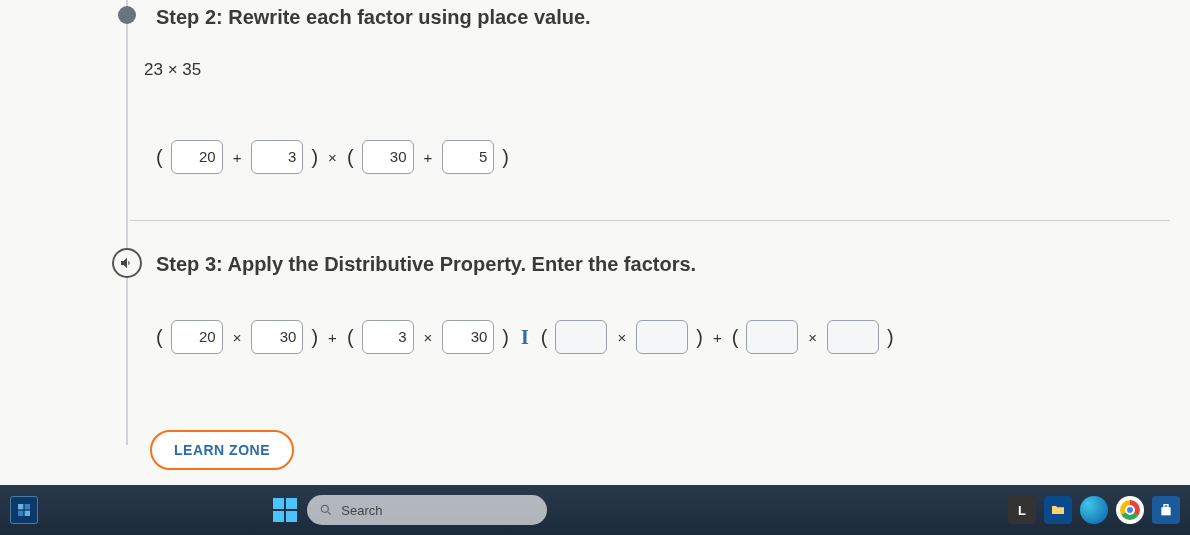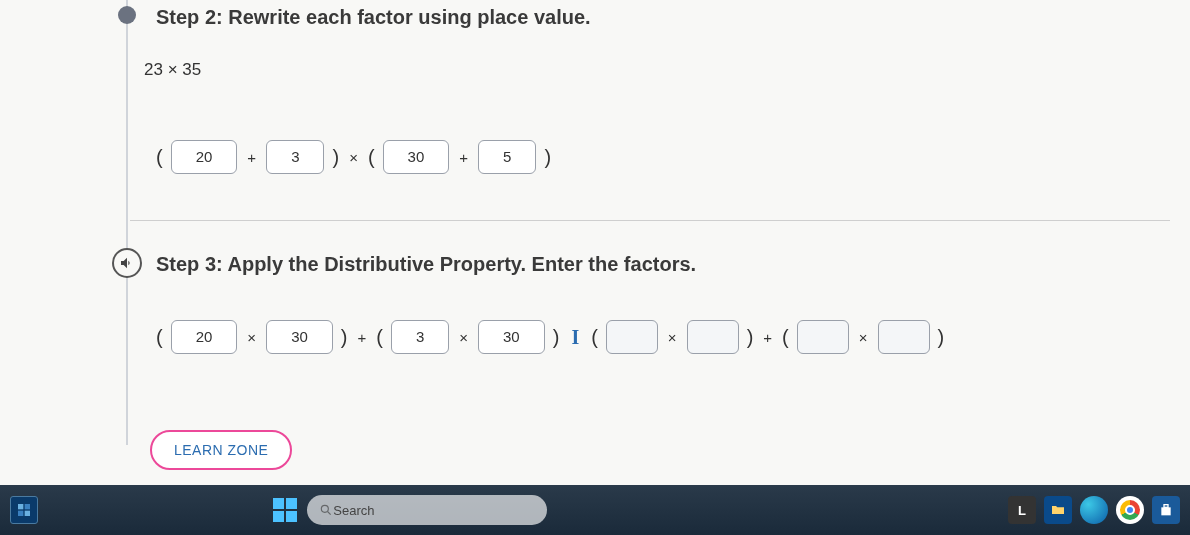--- a/index.html
+++ b/index.html
@@ -82,41 +82,41 @@
   .op { font-size: 15px; padding: 0 2px; }
   .nbox {
     min-width: 52px;
     height: 34px;
     border: 1px solid #9aa0aa;
     border-radius: 6px;
     background: #fff;
     text-align: right;
     font-size: 15px;
     color: #333;
-    padding: 0 24px;
+    padding: 0 6px;
     line-height: 32px;
   }
   .nbox.empty { background: #f4f6f8; }
   .cursor-mark {
     font-family: serif;
     font-size: 20px;
     color: #2b6cb0;
     font-weight: bold;
     padding: 0 4px;
   }
   .learn-zone {
     position: absolute;
     left: 150px;
     top: 430px;
-    border: 2px solid #ec4899;
+    border: 2px solid #f97316;
     color: #2b6cb0;
     background: #fff;
     border-radius: 999px;
     padding: 10px 22px;
-    font-weight: normal;
+    font-weight: bold;
     font-size: 14px;
     cursor: pointer;
     letter-spacing: 0.5px;
   }
   .divider {
     position: absolute;
     left: 130px;
     right: 20px;
     top: 220px;
     height: 1px;
@@ -161,21 +161,21 @@
   .win-logo span:nth-child(3){background:#4cc2ff;}
   .win-logo span:nth-child(4){background:#4cc2ff;}
   .searchbar {
     display: flex;
     align-items: center;
     background: rgba(255,255,255,0.65);
     border-radius: 16px;
     height: 30px;
     padding: 0 12px;
     min-width: 240px;
-    gap: 0;
+    gap: 8px;
     cursor: text;
   }
   .searchbar svg { width:14px;height:14px;opacity:0.6; }
   .searchbar span { color:#444; font-size:13px; }
   .tb-right {
     display: flex;
     align-items: center;
     gap: 8px;
     margin-left: auto;
   }

